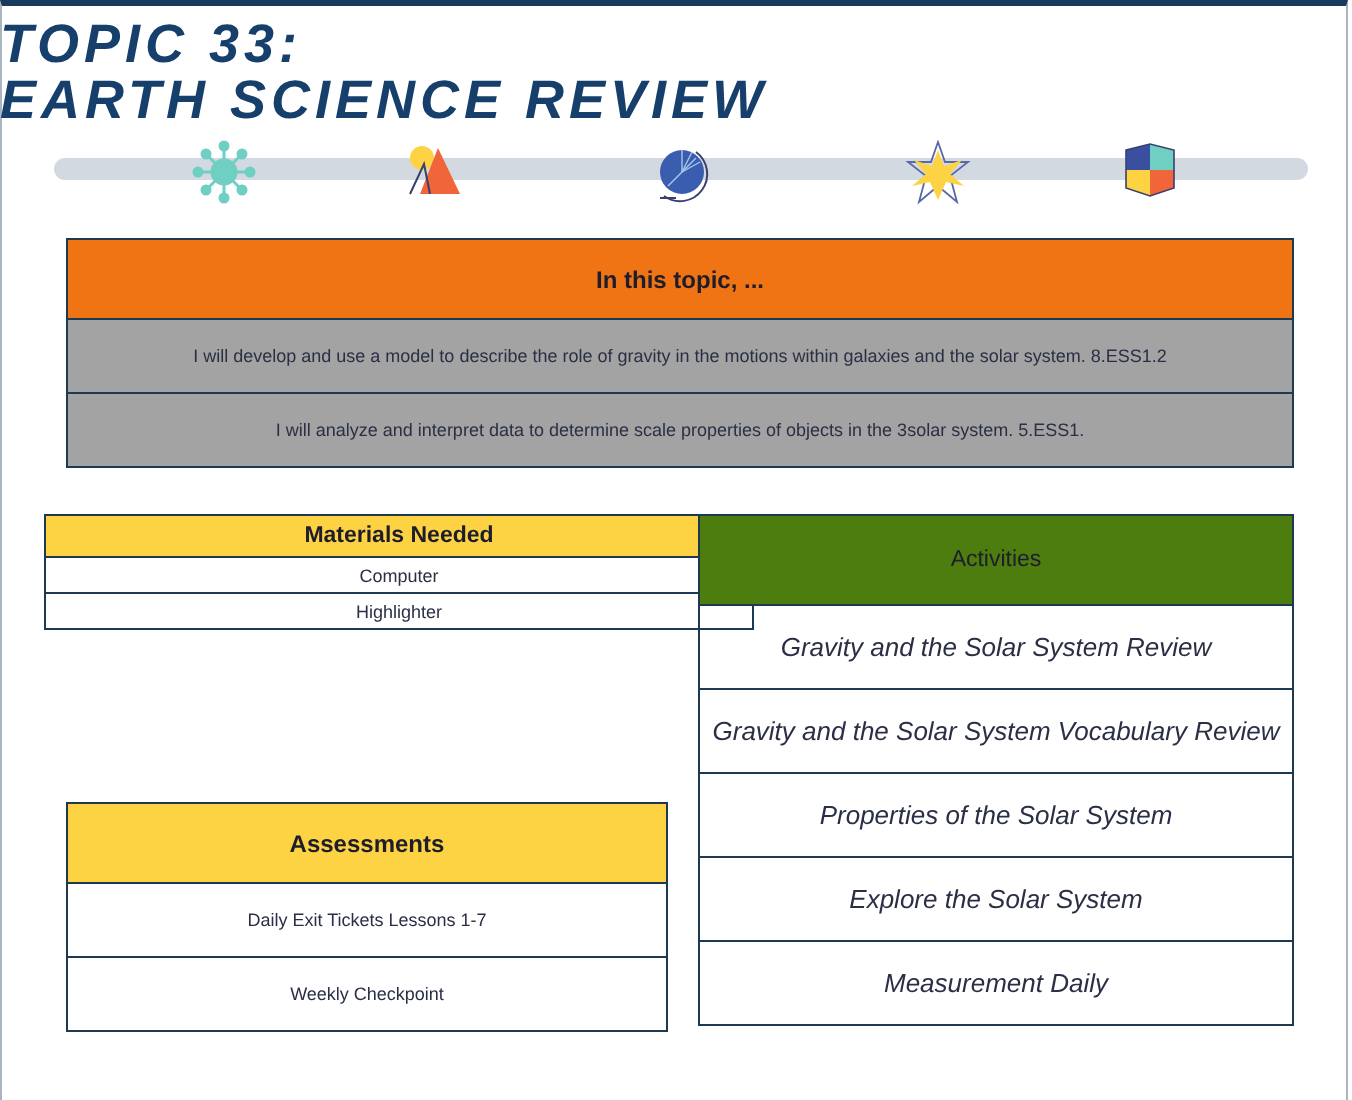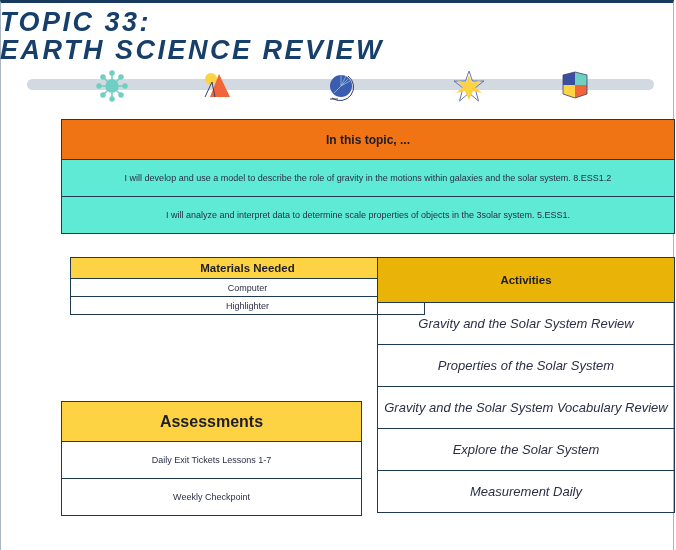--- a/index.html
+++ b/index.html
@@ -19,33 +19,33 @@
     color: #173f6b;
     font-family: "Liberation Sans", sans-serif;
     font-weight: bold; font-style: italic;
     font-size: 27px; line-height: 28px; letter-spacing: 2.5px;
   }
   .bar {
     position: absolute; left: 27px; top: 79px; width: 627px; height: 11px;
     background: #d2d9e0; border-radius: 6px;
   }
   .icon { position: absolute; }
-  table { border-collapse: collapse; position: absolute; margin-left: 28px; }
+  table { border-collapse: collapse; position: absolute; }
   td, th { border: 1.5px solid #1d3a52; text-align: center; padding: 0; }
   .topic { left: 33px; top: 119px; width: 614px; }
   .topic th { background: #f07314; height: 39px; font-size: 12px; font-weight: bold; color: #1d1d2b; }
-  .topic td { height: 36px; font-size: 9px; color: #2b2f45; background: #5eead4; }
-  .mat { left: 42px; top: 257px; width: 355px; }
+  .topic td { height: 36px; font-size: 9px; color: #2b2f45; background: #a3a3a3; }
+  .mat { left: 22px; top: 257px; width: 355px; }
   .mat th { background: #fdd343; height: 20px; font-size: 11.5px; font-weight: bold; color: #1d1d2b; }
   .mat td { height: 17px; font-size: 9px; color: #2b2f45; }
   .assess { left: 33px; top: 401px; width: 301px; }
-  .assess th { background: #fdd343; height: 39px; font-size: 16px; font-weight: bold; color: #1d1d2b; }
+  .assess th { background: #fdd343; height: 39px; font-size: 12px; font-weight: bold; color: #1d1d2b; }
   .assess td { height: 36px; font-size: 9px; color: #2b2f45; }
   .act { left: 349px; top: 257px; width: 298px; }
-  .act th { background: #eab308; height: 44px; font-size: 11.5px; font-weight: bold; color: #1d1d2b; }
+  .act th { background: #4d7c0f; height: 44px; font-size: 11.5px; font-weight: normal; color: #1d1d2b; }
   .act td { height: 41px; font-size: 13px; color: #2b2f45; font-style: italic; }
   .assess tr.mid td, .act tr.lastdiv td { border-top-color: #8a9cab; }
 </style>
 </head>
 <body>
 
 <div class="frame"></div>
 
 <div class="title">
   <div>TOPIC 33:</div>
@@ -147,24 +147,24 @@
 
 <table class="act">
   <tbody>
       <tr>
         <th>Activities</th>
       </tr>
   <tr>
         <td>Gravity and the Solar System Review</td>
       </tr>
   <tr>
-        <td>Properties of the Solar System</td>
+        <td>Gravity and the Solar System Vocabulary Review</td>
       </tr>
   <tr>
-        <td>Gravity and the Solar System Vocabulary Review</td>
+        <td>Properties of the Solar System</td>
       </tr>
   <tr>
         <td>Explore the Solar System</td>
       </tr>
   <tr class="lastdiv">
         <td>Measurement Daily</td>
       </tr>
 </tbody>
   </table>
 

